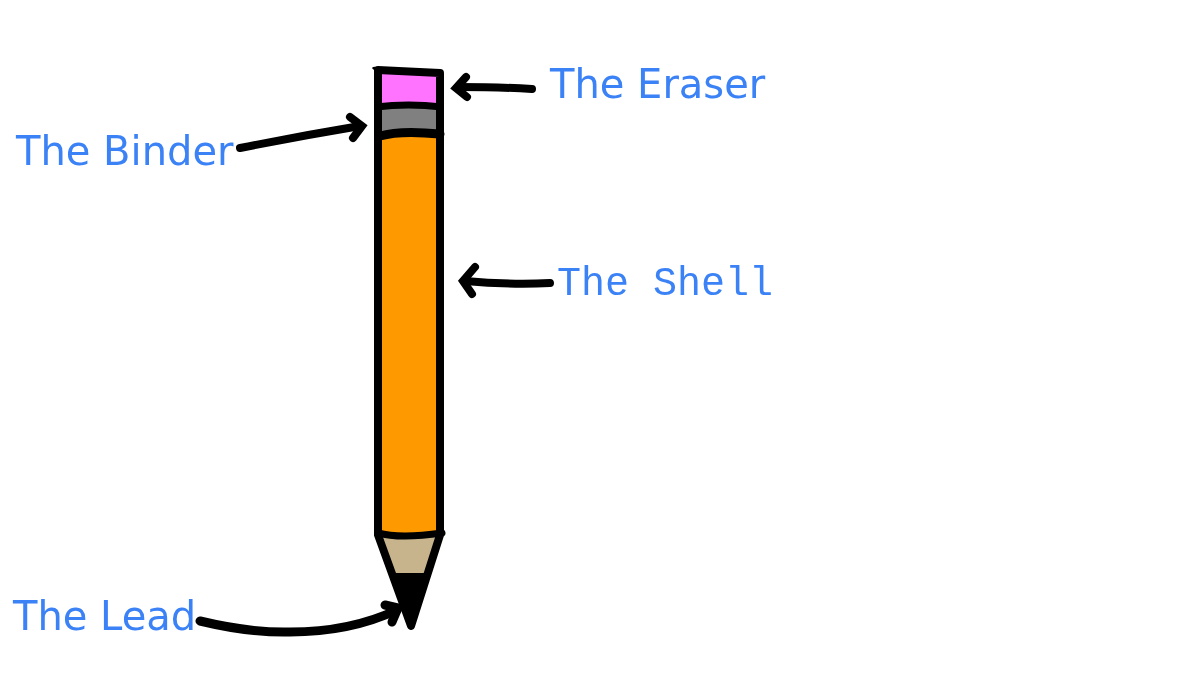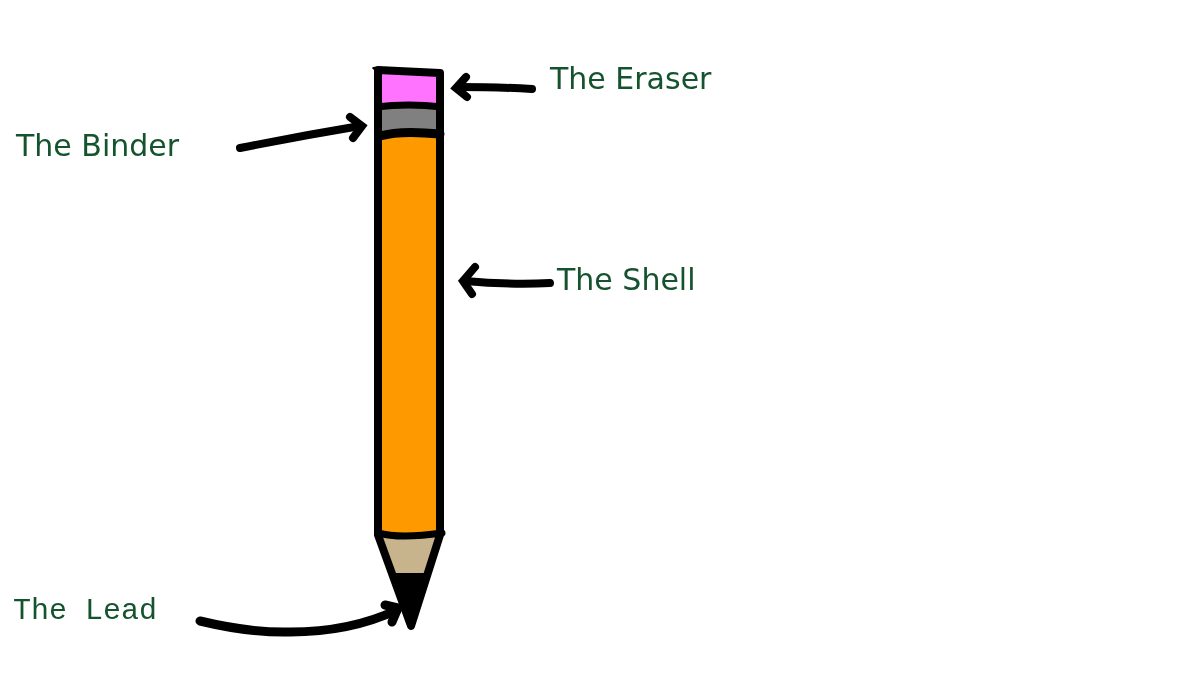--- a/index.html
+++ b/index.html
@@ -3,27 +3,27 @@
   <meta charset="utf-8">
   <style>
     html, body { margin: 0; padding: 0; }
     body {
       width: 1200px; height: 675px; background: #ffffff;
       position: relative; overflow: hidden;
       font-family: "DejaVu Sans", sans-serif;
     }
     .diagram { position: absolute; left: 0; top: 0; width: 1200px; height: 675px; }
     .label {
-      position: absolute; font-size: 30px; color: #14532d;
+      position: absolute; font-size: 40px; color: #3b82f6;
       line-height: 1; white-space: nowrap;
     }
     #lbl-eraser { left: 550px; top: 64px; }
     #lbl-binder { left: 16px;  top: 131px; text-align: right; }
-    #lbl-shell  { left: 557px; top: 265px; }
-    #lbl-lead   { left: 13px;  top: 596px; font-family: Liberation Mono, monospace; }
+    #lbl-shell  { left: 557px; top: 265px; font-family: Liberation Mono, monospace; }
+    #lbl-lead   { left: 13px;  top: 596px; }
   </style>
 </head>
 <body>
 
 <svg class="diagram" viewBox="0 0 1200 675" xmlns="http://www.w3.org/2000/svg">
   <g>
 
     <rect x="378" y="73" width="61" height="35" fill="#ff73ff"></rect>
 
     <rect x="378" y="108" width="61" height="27" fill="#808080"></rect>

